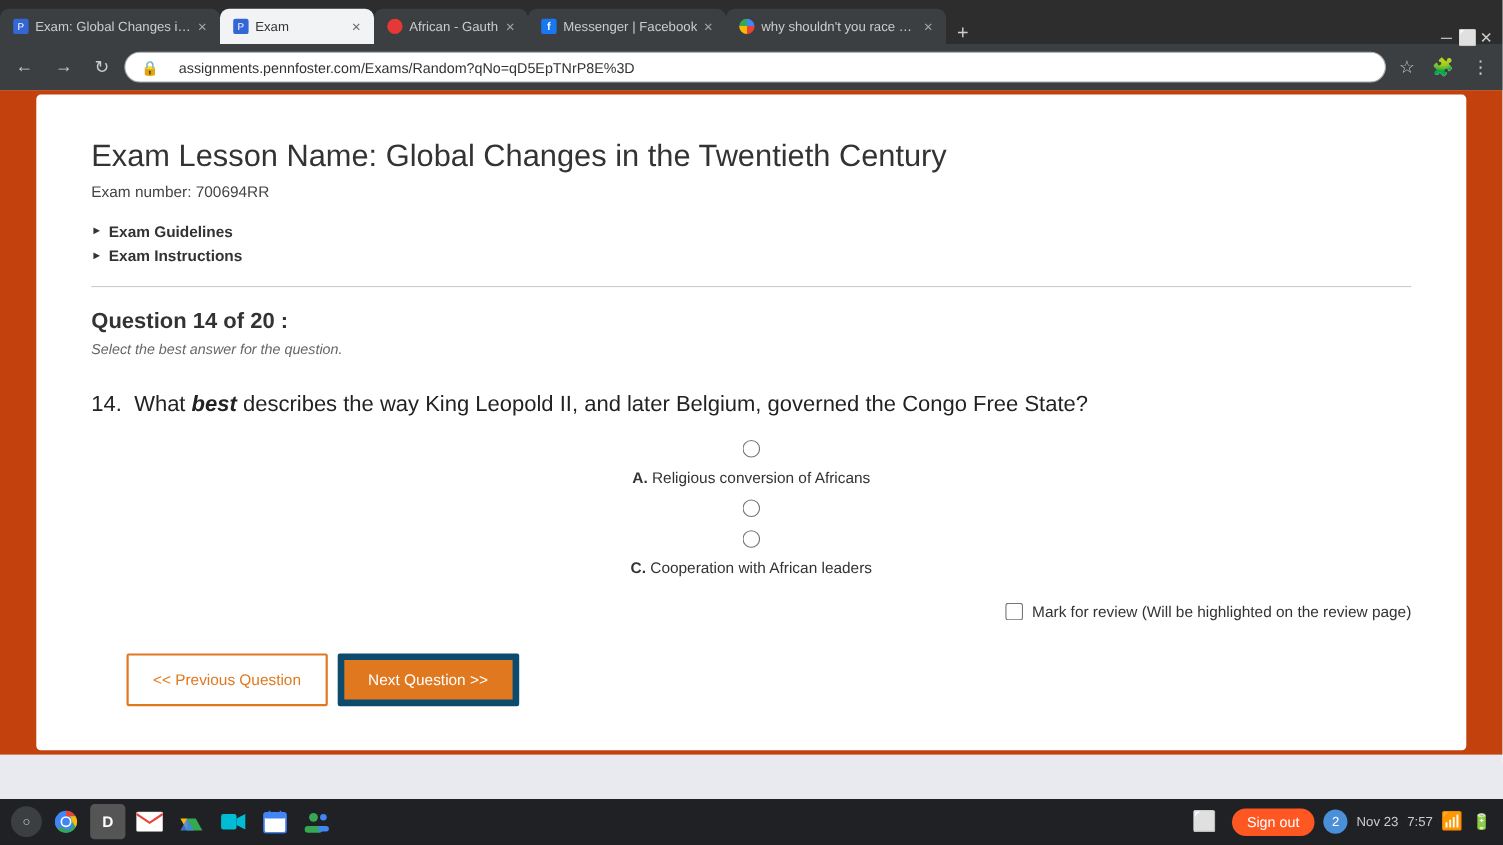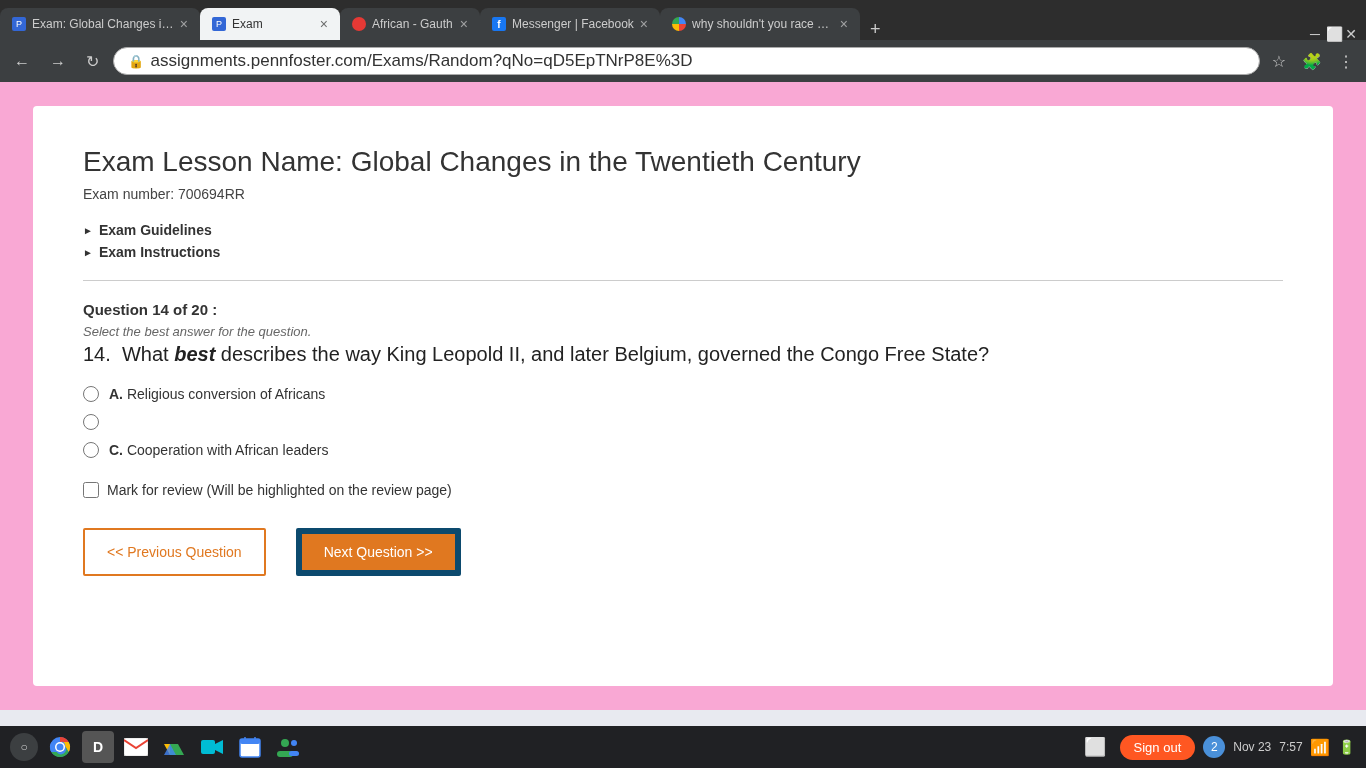--- a/index.html
+++ b/index.html
@@ -15,46 +15,46 @@
     .tab .tab-close { font-size: 14px; opacity: 0.7; cursor: pointer; }
     .tab-new { background: transparent; border: none; color: #ccc; font-size: 18px; padding: 0 10px; cursor: pointer; }
     .tab-spacer { flex: 1; }
     .window-controls { display: flex; align-items: center; gap: 4px; padding-right: 8px; }
     .win-btn { width: 14px; height: 14px; background: #aaa; border: none; cursor: pointer; font-size: 14px; color: #ccc; background: transparent; }
 
     .address-bar { display: flex; align-items: center; background: #3c3f41; padding: 6px 8px; gap: 8px; height: 42px; }
     .nav-btn { background: transparent; border: none; color: #ccc; font-size: 16px; cursor: pointer; padding: 4px 6px; }
     .nav-btn:disabled { opacity: 0.4; }
     .address-input { flex: 1; background: #fff; border: 1px solid #aaa; border-radius: 20px; padding: 4px 14px; font-size: 13px; color: #333; display: flex; align-items: center; gap: 6px; height: 28px; }
-    .address-text { font-size: 17px; color: #333; }
+    .address-text { font-size: 13px; color: #333; margin-left: 12px; }
     .toolbar-icons { display: flex; align-items: center; gap: 8px; }
     .toolbar-icon { background: transparent; border: none; color: #ccc; font-size: 16px; cursor: pointer; padding: 4px; }
 
     
-    .page-bg { background: #f9a8d4; padding: 24px; }
+    .page-bg { background: #c2410c; padding: 4px; }
     .page-card { background: #fff; border-radius: 4px; padding: 40px 50px 40px 50px; max-width: 1300px; margin: 0 auto; min-height: 580px; }
 
     .exam-title { font-size: 28px; font-weight: 400; color: #333; margin-bottom: 8px; }
     .exam-number { font-size: 14px; color: #444; margin-bottom: 20px; }
     .collapsible-link { display: flex; align-items: center; gap: 6px; font-size: 14px; font-weight: bold; color: #333; cursor: pointer; margin-bottom: 6px; }
     .collapsible-link .arrow { font-size: 10px; }
     .divider { border: none; border-top: 1px solid #ccc; margin: 20px 0; }
-    .question-header { font-size: 15px; font-weight: bold; color: #333; margin-bottom: 6px; }
-    .question-instruction { font-size: 13px; color: #666; font-style: italic; margin-bottom: 4px; }
+    .question-header { font-size: 20px; font-weight: bold; color: #333; margin-bottom: 6px; }
+    .question-instruction { font-size: 13px; color: #666; font-style: italic; margin-bottom: 32px; }
     .question-text { font-size: 20px; color: #222; margin-bottom: 20px; }
     .question-text em { font-weight: bold; font-style: italic; }
 
     .options { list-style: none; display: flex; flex-direction: column; gap: 12px; margin-bottom: 24px; }
-    .option-item { display: flex; align-items: center; gap: 10px; font-size: 14px; color: #333; }
+    .option-item { display: flex; align-items: center; gap: 10px; font-size: 14px; color: #333; flex-direction: column; }
     .option-item input[type=radio] { width: 16px; height: 16px; cursor: pointer; }
 
-    .mark-review { display: flex; align-items: center; gap: 8px; font-size: 14px; color: #333; margin-bottom: 30px; }
+    .mark-review { display: flex; align-items: center; gap: 8px; font-size: 14px; color: #333; margin-bottom: 30px; justify-content: flex-end; }
     .mark-review input[type=checkbox] { width: 16px; height: 16px; cursor: pointer; }
 
-    .nav-buttons { display: flex; gap: 30px; }
+    .nav-buttons { display: flex; gap: 9px; margin-left: 32px; }
     .btn-prev { background: #fff; color: #e07820; border: 2px solid #e07820; padding: 10px 22px; font-size: 14px; cursor: pointer; border-radius: 2px; }
     .btn-next { background: #e07820; color: #fff; border: 6px solid #0c4a6e; padding: 10px 22px; font-size: 14px; cursor: pointer; border-radius: 2px; }
 
     
     .taskbar { position: fixed; bottom: 0; left: 0; width: 1366px; height: 42px; background: #202124; display: flex; align-items: center; padding: 0 10px; gap: 6px; }
     .taskbar-icon { width: 32px; height: 32px; display: flex; align-items: center; justify-content: center; border-radius: 50%; cursor: pointer; font-size: 18px; }
     .taskbar-circle { width: 28px; height: 28px; border-radius: 50%; background: #3c3f41; display: flex; align-items: center; justify-content: center; color: #ccc; font-size: 12px; cursor: pointer; }
     .taskbar-spacer { flex: 1; }
     .taskbar-right { display: flex; align-items: center; gap: 8px; }
     .sign-out-btn { background: #ff5722; color: #fff; border: none; border-radius: 20px; padding: 5px 14px; font-size: 13px; cursor: pointer; font-weight: 500; }

